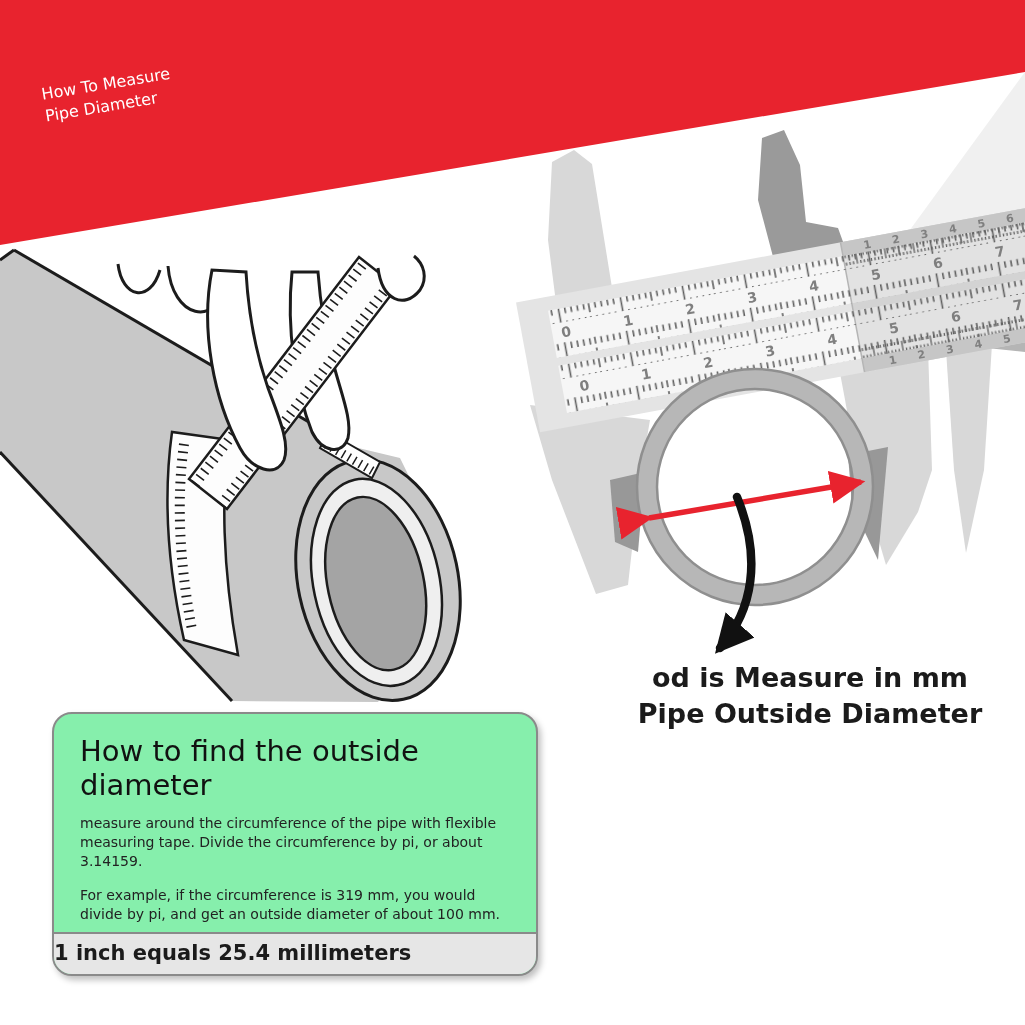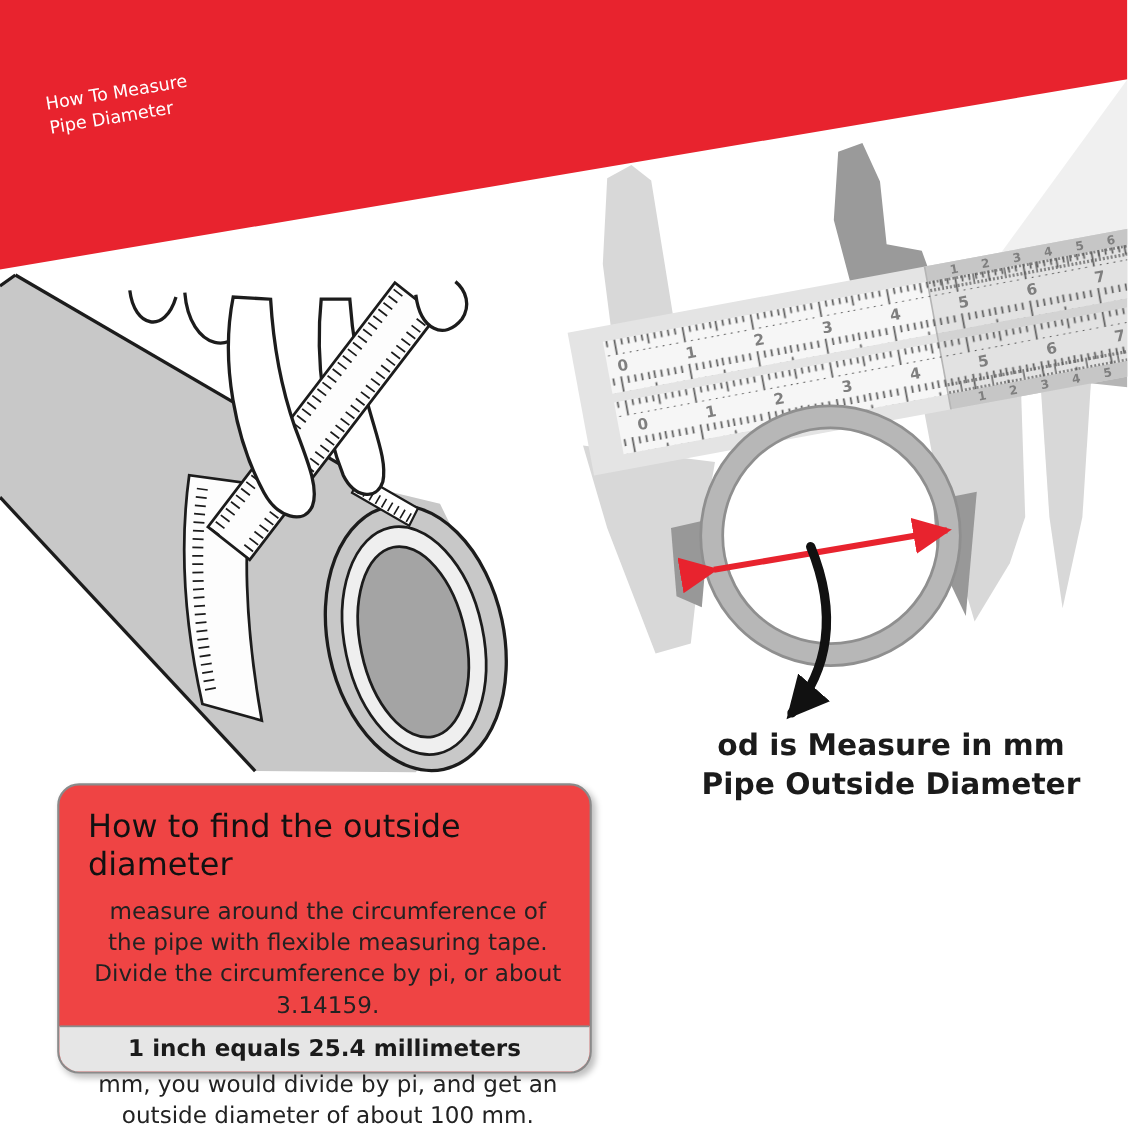--- a/index.html
+++ b/index.html
@@ -6,28 +6,28 @@
   #stage{position:relative;width:1025px;height:1025px;background:#ffffff;overflow:hidden;
          font-family:"DejaVu Sans","Liberation Sans",sans-serif;}
   #art{position:absolute;left:0;top:0;}
   .banner-text{position:absolute;left:40px;top:84px;width:760px;color:#ffffff;
 stacked     font-size:66px;line-height:1.38;font-weight:400;letter-spacing:0px;
      transform:rotate(-9.4deg);transform-origin:left top;}
   .banner-text div{white-space:nowrap;}
   .caption{position:absolute;left:610px;top:660px;width:400px;text-align:center;
      font-size:27px;font-weight:bold;color:#1b1b1b;line-height:1.35;}
   .info-box{position:absolute;left:52px;top:712px;width:486px;height:264px;
-     background:#ef4444;border:2px solid #8a8a8a;border-radius:20px;
+     background:#86efac;border:2px solid #8a8a8a;border-radius:20px;
      box-shadow:3px 4px 6px rgba(0,0,0,0.25);box-sizing:border-box;}
   .info-box h2{margin:20px 24px 12px 26px;font-size:29px;font-weight:400;color:#111;}
-  .info-box p{margin:0 20px 0 26px;font-size:21px;line-height:1.36;color:#222;text-align:center;}
+  .info-box p{margin:0 20px 0 26px;font-size:14px;line-height:1.36;color:#222;}
   .info-box p + p{margin-top:15px;}
   .conversion-bar{position:absolute;left:0;right:0;bottom:0;height:40px;
      background:#e6e6e6;border-top:2px solid #8a8a8a;border-radius:0 0 18px 18px;
-     text-align:center;line-height:38px;font-size:21px;font-weight:bold;color:#1b1b1b;}
+     line-height:38px;font-size:21px;font-weight:bold;color:#1b1b1b;}
   .scale-num{font-size:14px;font-weight:bold;fill:#7f7f7f;text-anchor:middle;
      font-family:"DejaVu Sans","Liberation Sans",sans-serif;}
   .vern-num{font-size:11px;font-weight:bold;fill:#7f7f7f;text-anchor:middle;
      font-family:"DejaVu Sans","Liberation Sans",sans-serif;}
 </style>
 </head>
 <body>
 
 <div id="stage">
 

